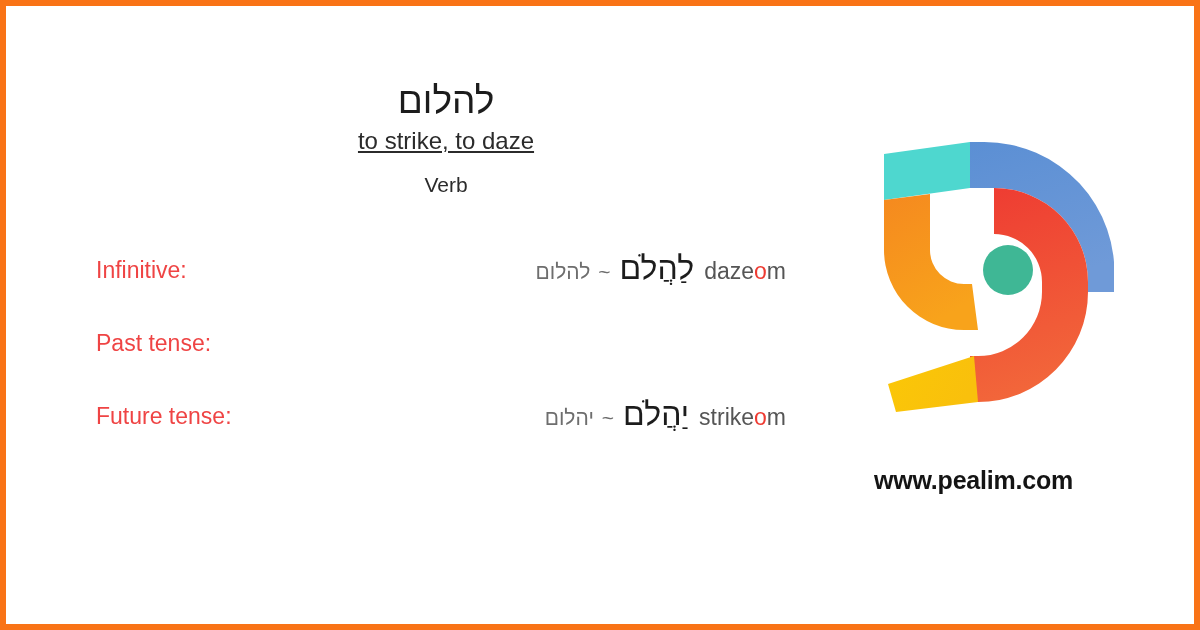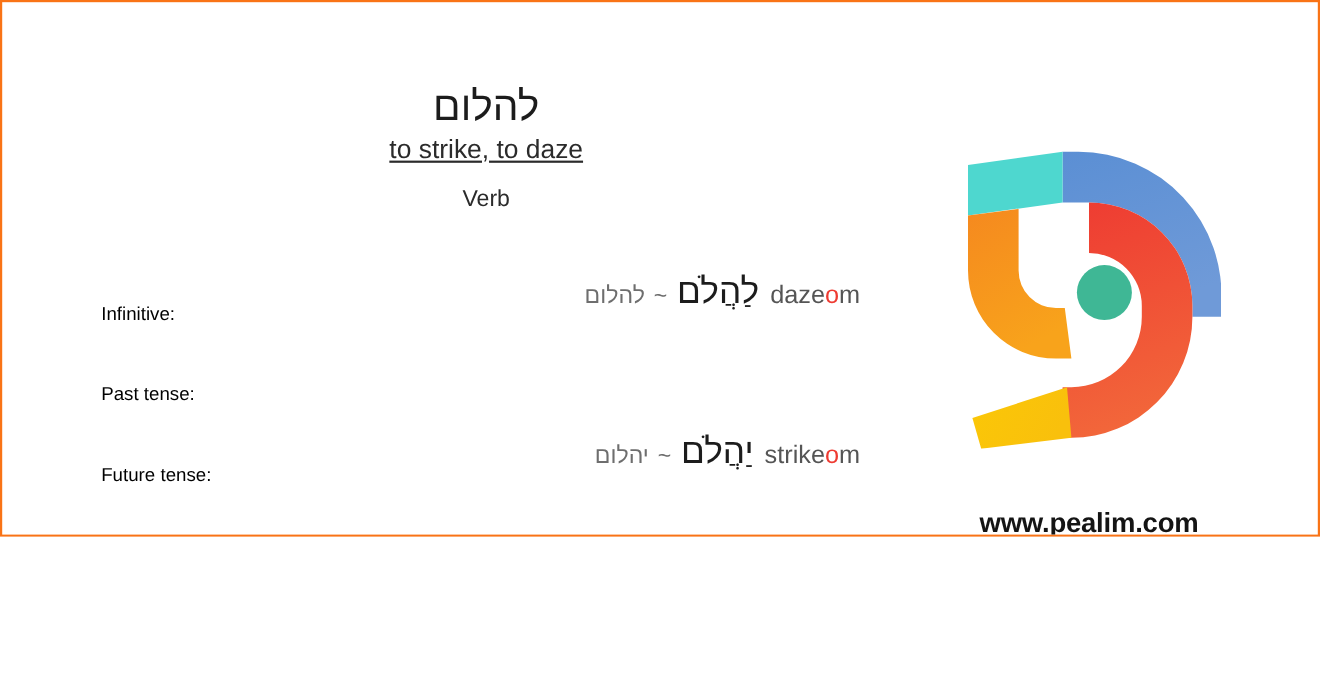--- a/index.html
+++ b/index.html
@@ -9,24 +9,24 @@
     background: #ffffff;
   }
   body {
     font-family: "Liberation Sans", "DejaVu Sans", sans-serif;
     -webkit-font-smoothing: antialiased;
   }
 
   .card {
     position: relative;
     width: 1200px;
-    height: 488px;
+    height: 630px;
     box-sizing: border-box;
     background: #ffffff;
-    border: 2px solid #f97316;
+    border: 6px solid #f97316;
     overflow: hidden;
   }
 
   
   .header {
     position: absolute;
     left: 80px;
     top: 72px;
     width: 720px;
     text-align: center;
@@ -61,25 +61,24 @@
     width: 800px;
   }
   .row {
     position: relative;
     height: 73px;
   }
   .row .label {
     position: absolute;
     left: 90px;
     top: 12px;
-    font-size: 17px;
+    font-size: 23px;
     line-height: 28px;
-    color: #000000;
+    color: #ef4444;
     white-space: nowrap;
-    margin-top: 20px;
   }
   .row .forms {
     position: absolute;
     right: 20px;
     top: 4px;
     display: flex;
     align-items: baseline;
     justify-content: flex-end;
     white-space: nowrap;
   }
@@ -122,21 +121,20 @@
     width: 240px;
     height: 280px;
   }
   .logo svg { display: block; }
 
   .site {
     position: absolute;
     left: 868px;
     top: 458px;
     width: 240px;
-    text-align: center;
     font-size: 25px;
     line-height: 32px;
     font-weight: bold;
     color: #141414;
     letter-spacing: -0.2px;
   }
 </style>
 </head>
 <body>
 

